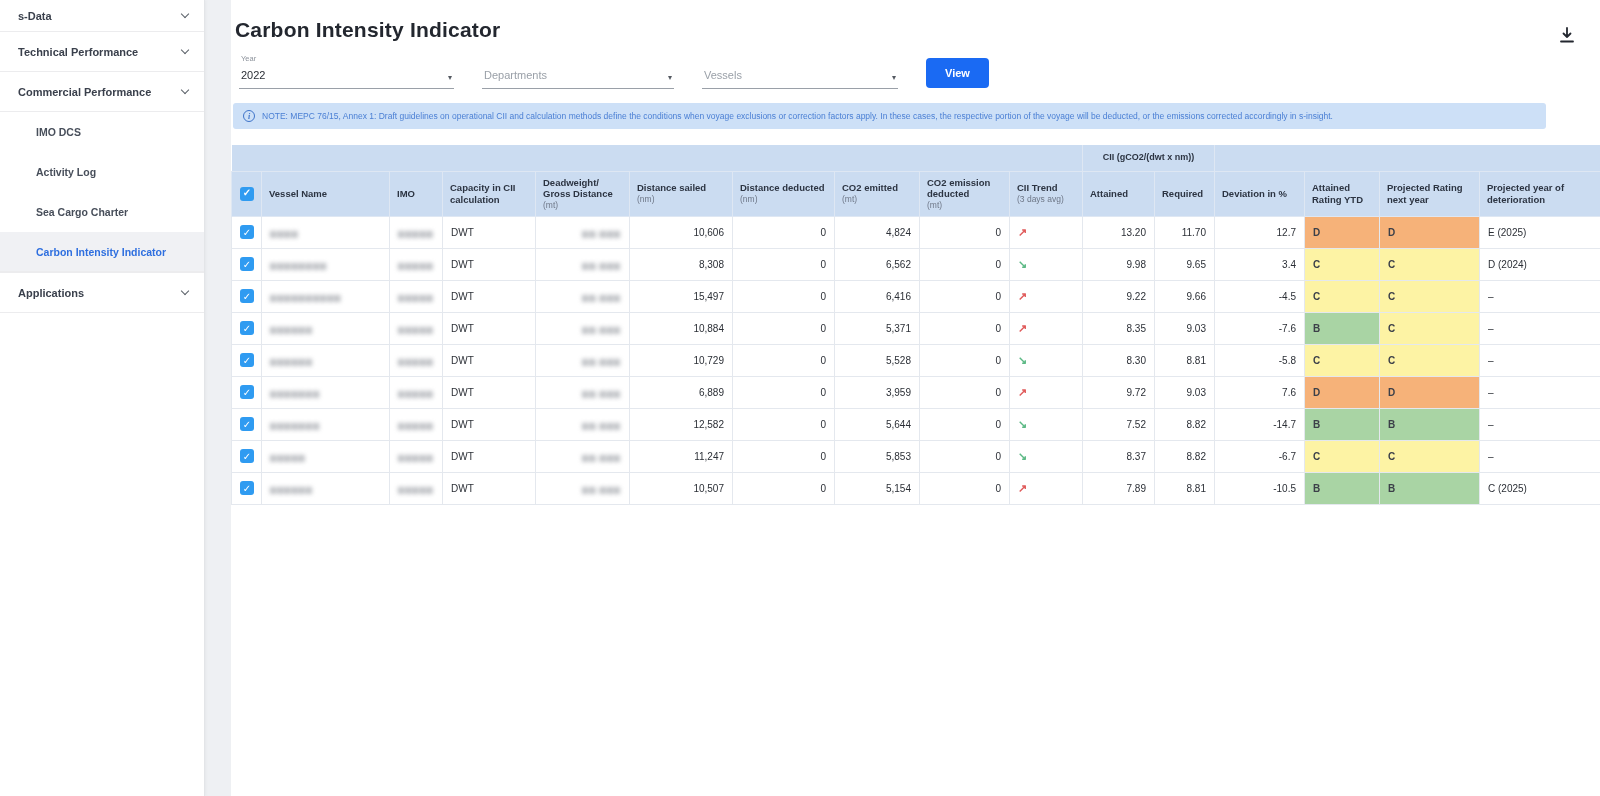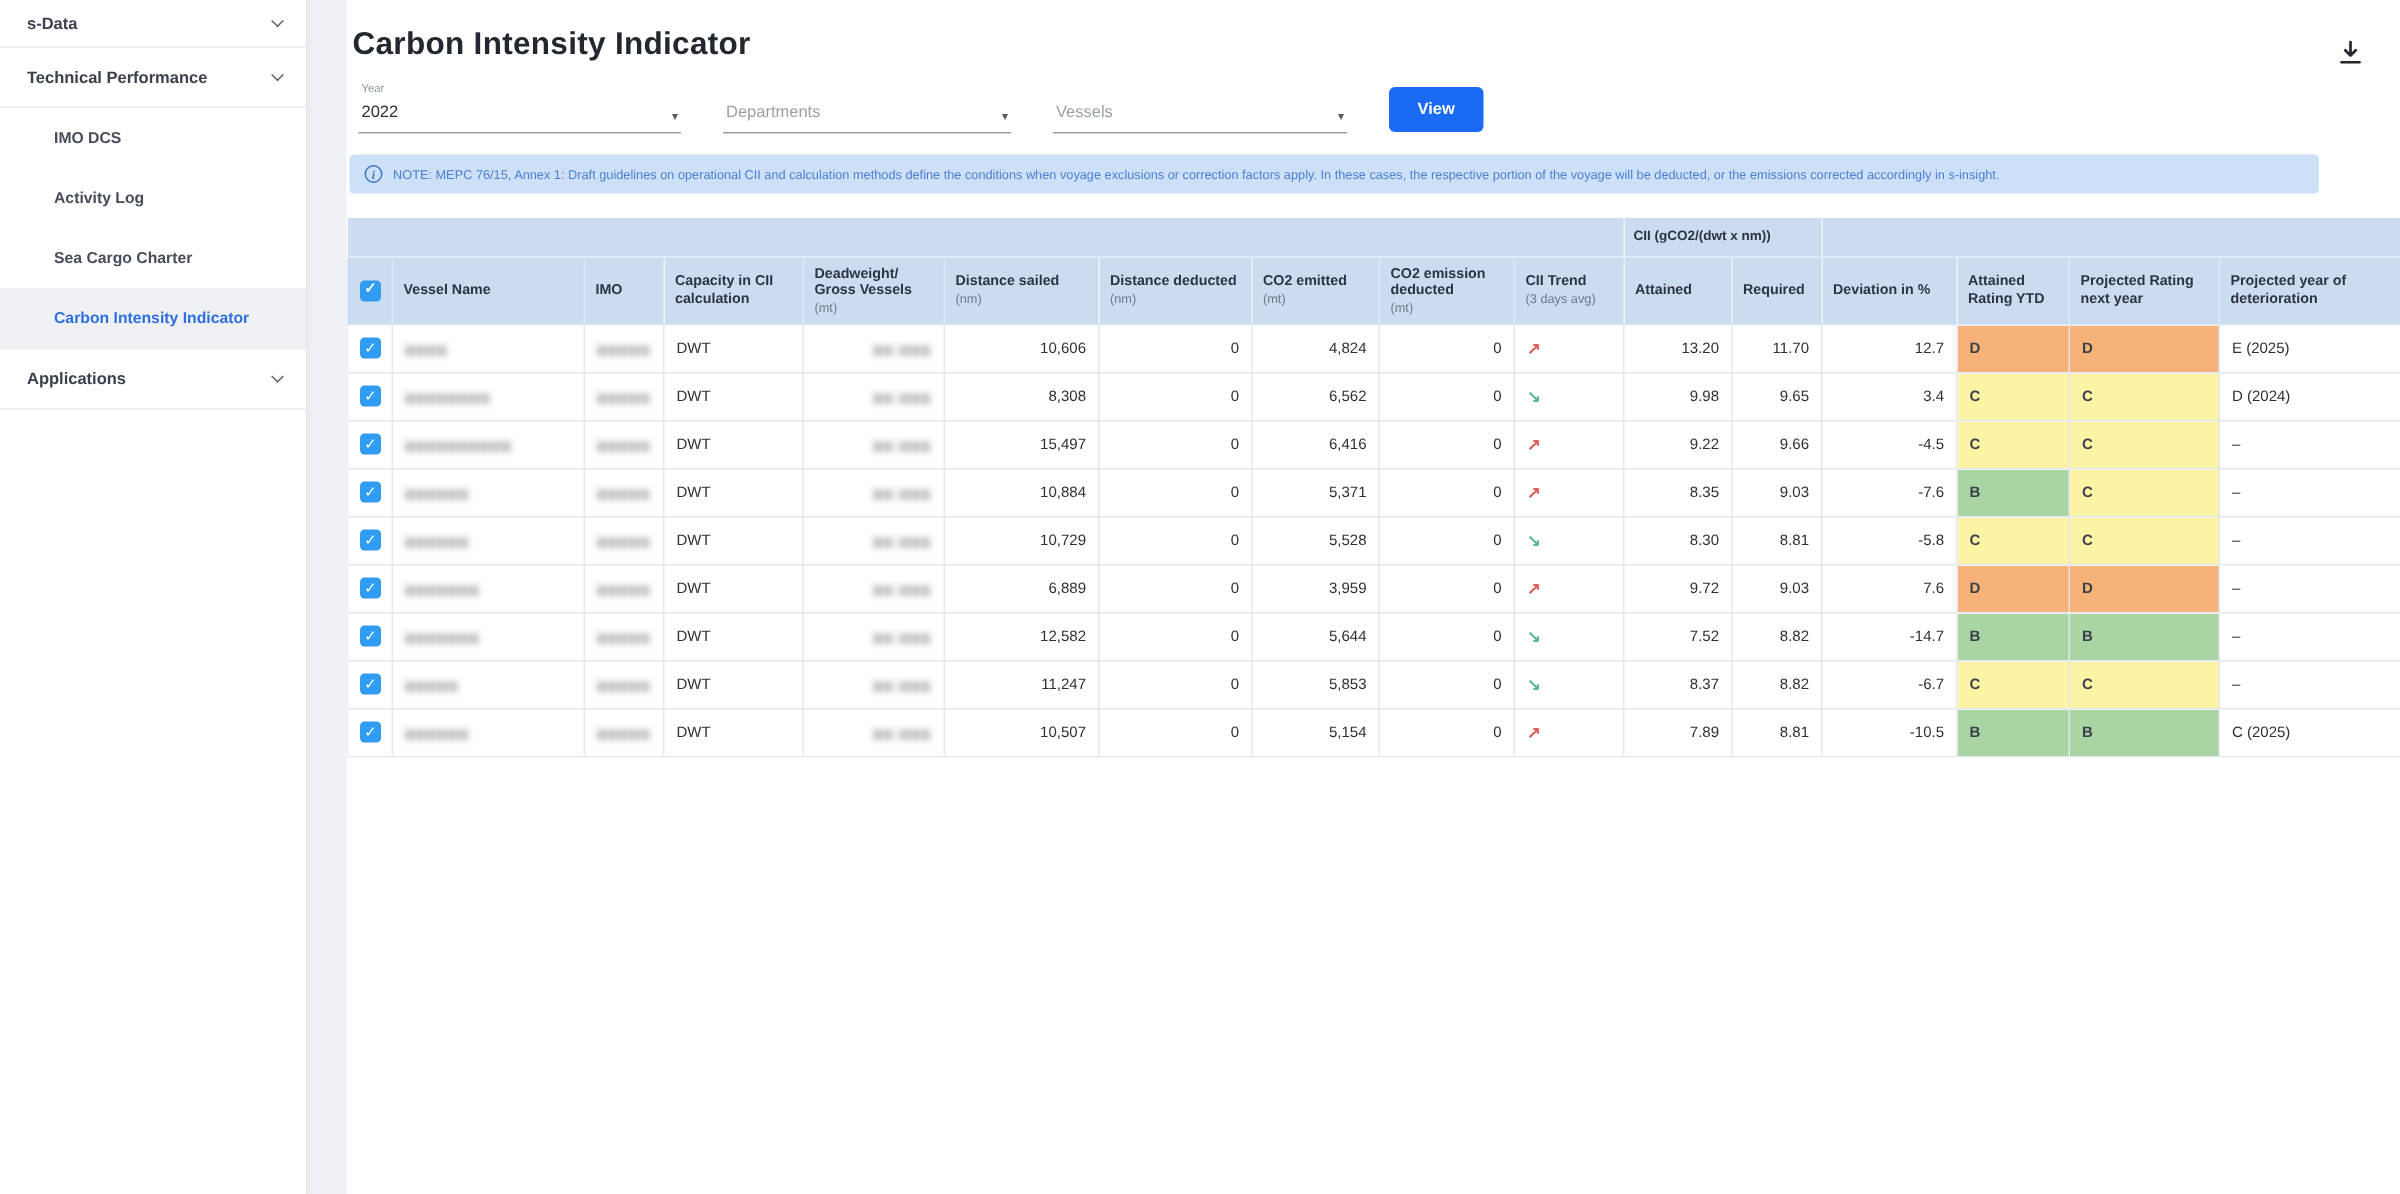--- a/index.html
+++ b/index.html
@@ -47,21 +47,21 @@
   .info-ic { width:12px; height:12px; min-width:12px; border:1.2px solid #3f74c9; border-radius:50%;
     color:#3f74c9; font-size:8px; font-weight:bold; display:flex; align-items:center; justify-content:center;
     font-family:"Liberation Serif", serif; font-style:italic;}
 
   
   .table-wrap { width:1380px; overflow:hidden; }
   table { border-collapse:collapse; table-layout:fixed; width:1378px; }
   th, td { border:1px solid #e4e8ee; font-size:10px; color:#2b2f36; overflow:hidden; white-space:nowrap;}
   thead th { background:#cbdcf1; border-color:#dee7f3; text-align:left; vertical-align:middle;
     padding:5px 7px; font-size:9.5px; color:#2c3442; line-height:1.25; white-space:normal;}
-  thead .group-row th { height:26px; padding:3px 6px; text-align:left; font-size:9px; border:none;margin-top:35px; }
+  thead .group-row th { height:26px; padding:3px 6px; text-align:center; font-size:9px; border:none;margin-top:35px; }
   thead .group-row th.cii-span { border:1px solid #dee7f3; border-top:none; }
   thead .hdr-row th { height:44px; }
   th .unit { display:block; font-weight:normal; font-size:8.5px; color:#6e7787; }
   tbody td { height:32px; padding:0 8px; background:#fff; }
   td.num { text-align:right; }
   td.rating { font-weight:bold; color:#3c4049; }
   .trend { font-size:11px; font-weight:bold; }
   .blur { filter:blur(2.2px); opacity:.55; color:#8b8f96; font-size:8px; letter-spacing:1px;}
   .cb { width:14px; height:14px; background:#2f9bf1; border-radius:3px; display:flex;
     align-items:center; justify-content:center; color:#fff; font-size:10px; cursor:pointer;}
@@ -78,20 +78,24 @@
 
 <div class="app">
 
   <nav class="sidebar">
     <div class="side-item">
       <span>s-Data</span>
       <span class="chev"></span>
     </div>
     <div class="side-item">
       <span>Technical Performance</span>
+      <span class="chev"></span>
+    </div>
+    <div class="side-item">
+      <span>Commercial Performance</span>
       <span class="chev"></span>
     </div>
     <div class="subgroup">
       <div class="sub-item">
         <span>IMO DCS</span>
       </div>
       <div class="sub-item">
         <span>Activity Log</span>
       </div>
       <div class="sub-item">
@@ -167,21 +171,21 @@
             <th colspan="2" class="cii-span">CII (gCO2/(dwt x nm))</th>
             <th colspan="4"></th>
           </tr>
           <tr class="hdr-row">
             <th class="checkcol">
               <span class="cb">✓</span>
             </th>
             <th><span>Vessel Name</span></th>
             <th><span>IMO</span></th>
             <th><span>Capacity in CII calculation</span></th>
-            <th><span>Deadweight/ Gross Vessels</span><span class="unit">(mt)</span></th>
+            <th><span>Deadweight/ Gross Distance</span><span class="unit">(mt)</span></th>
             <th><span>Distance sailed</span><span class="unit">(nm)</span></th>
             <th><span>Distance deducted</span><span class="unit">(nm)</span></th>
             <th><span>CO2 emitted</span><span class="unit">(mt)</span></th>
             <th><span>CO2 emission deducted</span><span class="unit">(mt)</span></th>
             <th><span>CII Trend</span><span class="unit">(3 days avg)</span></th>
             <th><span>Attained</span></th>
             <th><span>Required</span></th>
             <th><span>Deviation in %</span></th>
             <th><span>Attained Rating YTD</span></th>
             <th><span>Projected Rating next year</span></th>

